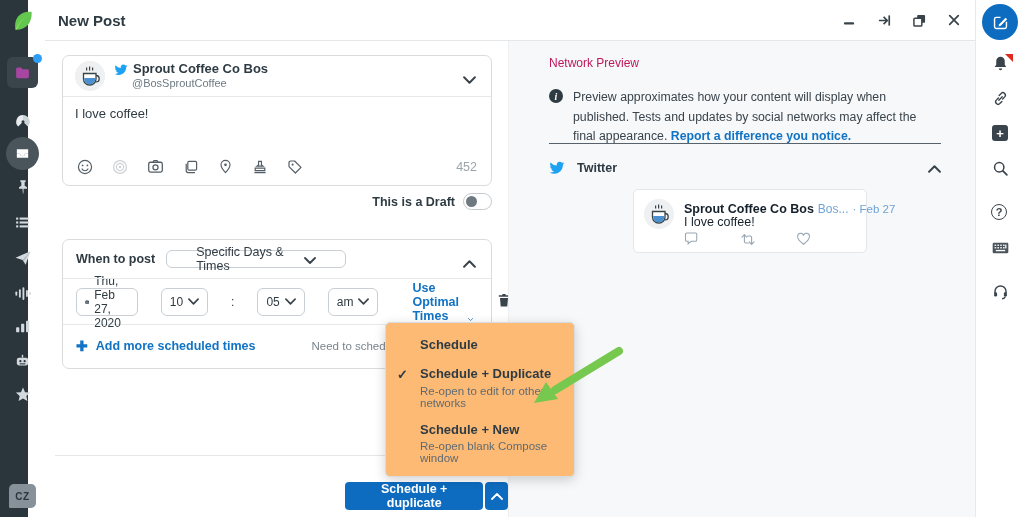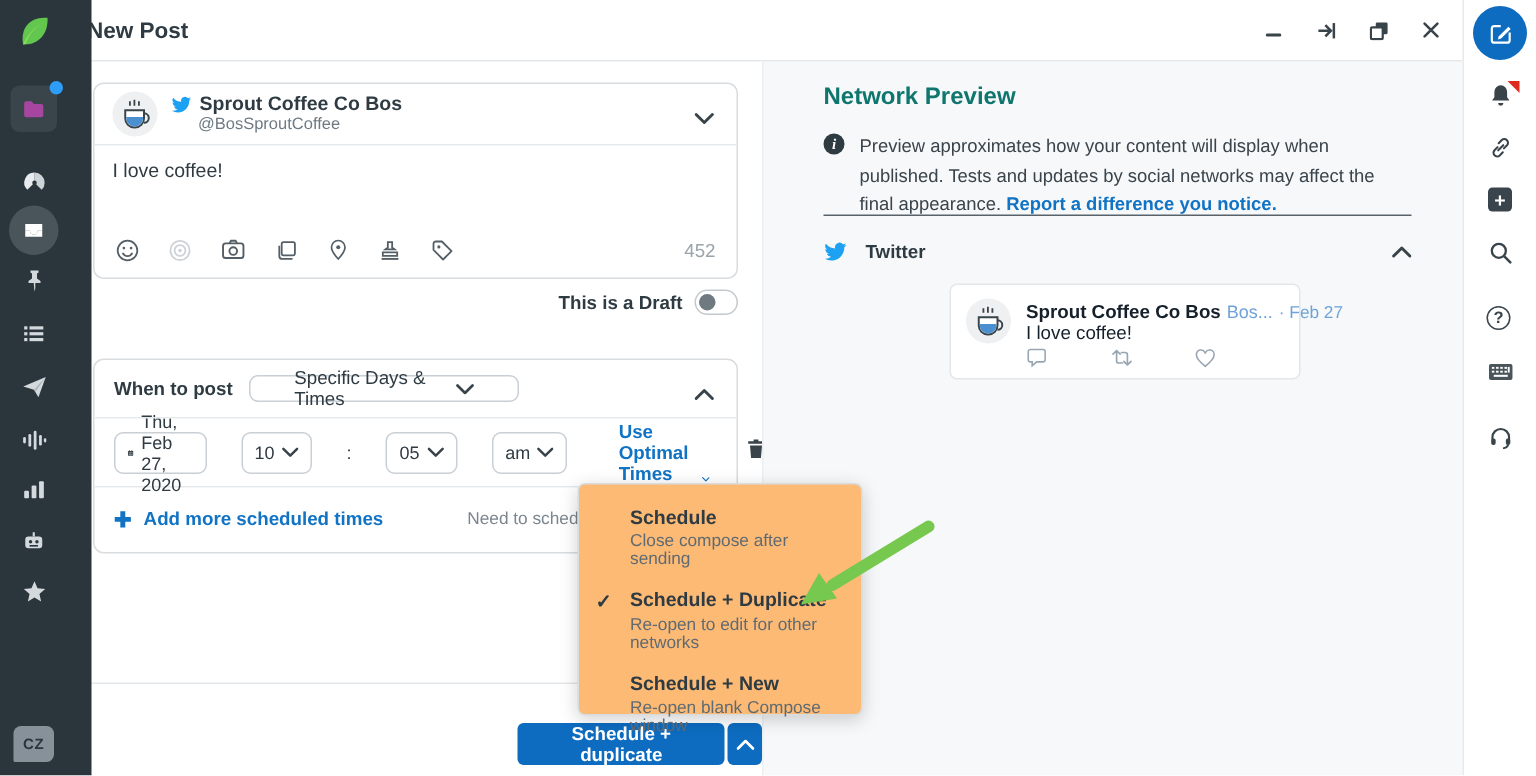--- a/index.html
+++ b/index.html
@@ -1,21 +1,21 @@
 <!DOCTYPE html>
 <html><head>
 <meta charset="utf-8">
 <style>
   * { margin:0; padding:0; box-sizing:border-box; }
   html,body { width:1024px; height:517px; }
   body { font-family:"Liberation Sans", sans-serif; background:#fff; overflow:hidden; }
   .stage { position:relative; width:1024px; height:517px; background:#fff; }
 
   
-  .left-rail { position:absolute; left:0; top:0; width:61px; height:517px; background:#2b363c; z-index:5; }
+  .left-rail { position:absolute; left:0; top:0; width:28px; height:517px; background:#2b363c; z-index:5; }
   .rail-ic { position:absolute; left:13px; width:19px; height:19px; display:flex; align-items:center; justify-content:center; }
   .rail-ic svg { display:block; }
   .logo { position:absolute; left:10px; top:8px; width:26px; height:26px; }
   .folder-btn { position:absolute; left:7px; top:57px; width:31px; height:31px; background:#39444b; border-radius:6px; display:flex; align-items:center; justify-content:center; }
   .folder-dot { position:absolute; left:33px; top:54px; width:9px; height:9px; border-radius:50%; background:#2e9df7; }
   .inbox-circle { position:absolute; left:6px; top:137px; width:33px; height:33px; border-radius:50%; background:#49545b; display:flex; align-items:center; justify-content:center; }
   .cz-badge { position:absolute; left:9px; top:484px; width:27px; height:24px; background:#87919a; border-radius:5px 5px 5px 1px; color:#2b363c; font-size:10px; font-weight:bold; display:flex; align-items:center; justify-content:center; letter-spacing:.5px; }
 
   
   .app-header { position:absolute; left:45px; top:0; width:930px; height:41px; background:#fff; border-bottom:1px solid #e4e7e9; z-index:4; display:flex; align-items:center; }
@@ -69,21 +69,21 @@
   .sched-menu { position:absolute; left:385px; top:322px; width:190px; height:155px; background:#fdba74; border:1px solid #d9dcde; border-radius:5px; box-shadow:0 3px 12px rgba(0,0,0,.18); z-index:50; padding-top:14px; }
   .menu-item { position:relative; padding:0 14px 0 34px; margin-bottom:13px; }
   .menu-title { font-size:13px; font-weight:bold; color:#2f3b43; line-height:1.25; }
   .menu-sub { font-size:11.5px; color:#5f6a72; margin-top:2px; }
   .menu-check { position:absolute; left:11px; top:1px; font-size:13px; font-weight:bold; color:#2f3b43; }
 
   .anno-arrow { position:absolute; left:522px; top:344px; width:102px; height:66px; z-index:60; pointer-events:none; }
 
   
   .preview-panel { position:absolute; left:508px; top:41px; width:467px; height:476px; background:#f7f8f9; border-left:1px solid #eceef0; }
-  .preview-title { position:absolute; left:40px; top:15px; font-size:16px; font-weight:bold; color:#0f766e; }
+  .preview-title { position:absolute; left:40px; top:15px; font-size:12px; font-weight:normal; color:#be185d; }
   .info-row { position:absolute; left:40px; top:47px; right:34px; display:flex; gap:10px; }
   .info-badge { flex:0 0 auto; width:14px; height:14px; border-radius:50%; background:#2f3b43; color:#fff; font-size:10px; font-weight:bold; font-family:"Liberation Serif",serif; font-style:italic; display:flex; align-items:center; justify-content:center; margin-top:1px; }
   .info-text { font-size:12.3px; line-height:1.6; color:#3a444c; }
   .info-link { color:#1173c4; font-weight:bold; }
   .preview-divider { position:absolute; left:40px; right:34px; top:102px; border-top:1px solid #58626a; }
   .tw-row { position:absolute; left:40px; right:34px; top:115px; height:24px; display:flex; align-items:center; gap:12px; }
   .tw-label { font-size:12.5px; font-weight:bold; color:#2f3b43; }
   .tw-caret { margin-left:auto; }
   .tweet-card { position:absolute; left:124px; top:148px; width:234px; height:64px; background:#fff; border:1px solid #e3e6ea; border-radius:5px; }
   .tweet-avatar { position:absolute; left:10px; top:9px; width:30px; height:30px; border-radius:50%; background:#eef0f1; overflow:hidden; }
@@ -440,21 +440,20 @@
               <path d="M10 16 C5 12 2.2 9 2.2 6.2 A3.8 3.8 0 0 1 10 4.6 A3.8 3.8 0 0 1 17.8 6.2 C17.8 9 15 12 10 16 Z" fill="none" stroke="#98a6b3" stroke-width="1.4"></path>
             </svg></div>
       </div>
     </div>
   </div>
 
   <div class="sched-menu">
     <div class="menu-item">
       <span class="menu-check"></span>
       <div class="menu-title">Schedule</div>
-      <div class="menu-sub">Close compose after sending</div>
     </div>
     <div class="menu-item">
       <span class="menu-check">✓</span>
       <div class="menu-title">Schedule + Duplicate</div>
       <div class="menu-sub">Re-open to edit for other networks</div>
     </div>
     <div class="menu-item">
       <span class="menu-check"></span>
       <div class="menu-title">Schedule + New</div>
       <div class="menu-sub">Re-open blank Compose window</div>

